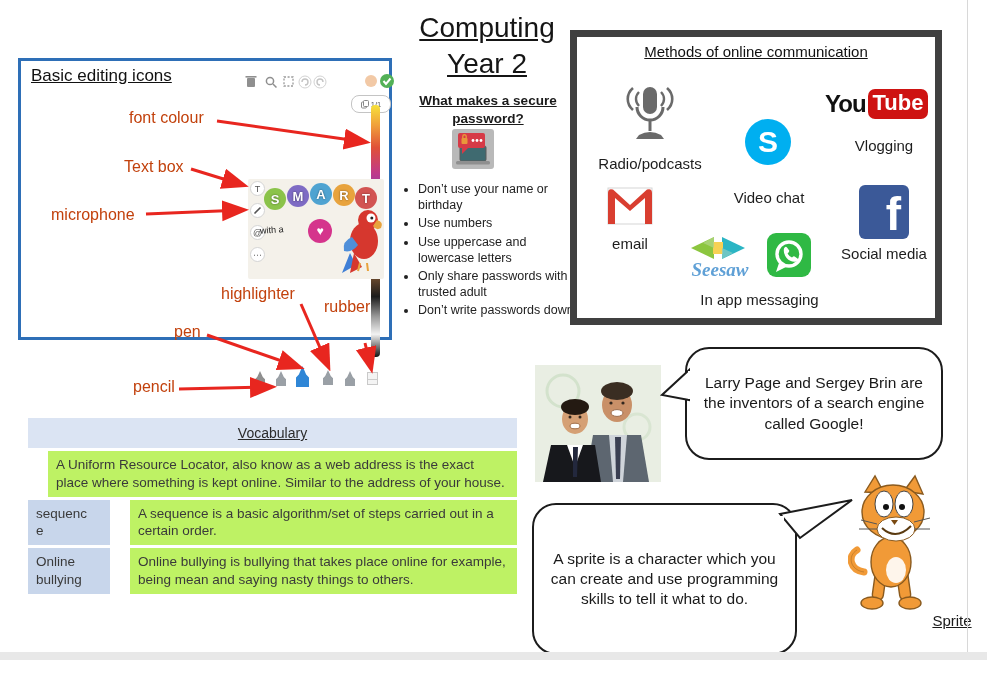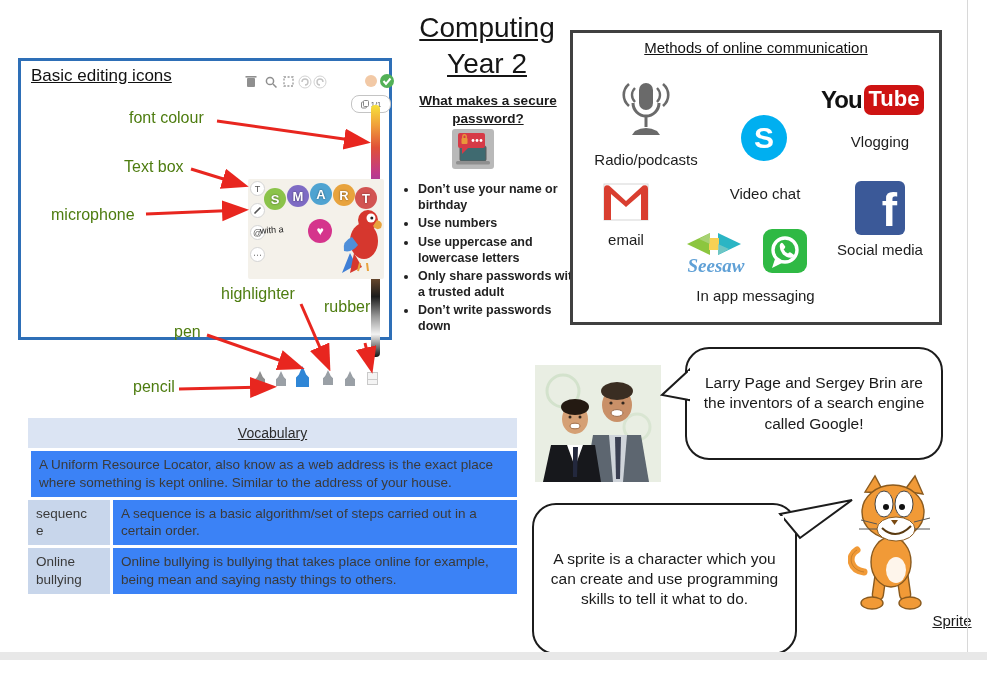--- a/index.html
+++ b/index.html
@@ -9,65 +9,65 @@
   .u{text-decoration:underline;}
 
   
   .page-title{left:396px;top:10px;width:182px;text-align:center;font-size:28px;color:#151515;line-height:1.28;}
   .page-title span{text-decoration:underline;text-align:center;}
 
   
   .pw-head{left:404px;top:92px;width:168px;text-align:center;font-size:13.5px;font-weight:bold;line-height:1.3;}
   .pw-icon{left:452px;top:129px;width:42px;height:40px;background:#b9b9b9;border-radius:3px;}
   .pw-bullets{left:398px;top:182px;width:186px;font-size:12.5px;color:#222;}
-  .pw-bullets ul{margin:0;padding-left:20px;font-weight:bold;}
+  .pw-bullets ul{margin:0;padding-left:20px;}
   .pw-bullets li{margin-bottom:3px;line-height:1.25;}
 
   
   .edit-box{left:18px;top:58px;width:374px;height:282px;border:3px solid #2e6fb7;box-sizing:border-box;background:#fff;}
   .edit-head{left:10px;top:5px;font-size:17px;color:#111;}
-  .lbl{font-size:16px;color:#4d7c0f;position:absolute;}
+  .lbl{font-size:16px;color:#c2410c;position:absolute;}
   .canvasimg{left:227px;top:118px;width:136px;height:100px;background:#f4f1ea;border-radius:2px;}
   .mini-btn{position:absolute;width:15px;height:15px;border-radius:50%;background:#fff;border:1px solid #d4d4d4;
             font-size:9px;color:#555;display:flex;align-items:center;justify-content:center;box-sizing:border-box;}
   .letter{position:absolute;width:22px;height:22px;border-radius:50%;color:#fff;font-weight:bold;font-size:13px;
           display:flex;align-items:center;justify-content:center;text-shadow:0 0 2px rgba(0,0,0,.55);}
   .caption{position:absolute;left:12px;top:46px;font-size:9px;color:#222;transform:rotate(-4deg);}
   .heart{position:absolute;left:60px;top:40px;width:24px;height:24px;border-radius:50%;background:#d5348c;color:#fff;
          font-size:12px;display:flex;align-items:center;justify-content:center;}
   .colorbar{left:350px;top:44px;width:9px;height:252px;border-radius:4px;
     background:linear-gradient(180deg,#f7e13a 0%,#f0a03a 8%,#e05038 17%,#c03a8a 27%,#7b3fb5 37%,#2f6fd0 47%,#3ab54a 57%,#7a5230 67%,#1c1c1c 76%,#9a9a9a 84%,#f2f2f2 91%,#111 100%);}
   .colorslider{left:343px;top:164px;width:13px;height:13px;border-radius:50%;background:#cfe7f7;border:2px solid #4a90d9;box-sizing:border-box;}
   .pill{left:330px;top:34px;width:38px;height:16px;border:1px solid #c4c4c4;border-radius:8px;background:#fff;
         display:flex;align-items:center;justify-content:center;gap:2px;font-size:7.5px;color:#555;}
   .nib{position:absolute;width:10px;height:15px;background:#9aa0a6;clip-path:polygon(50% 0,78% 40%,100% 55%,100% 100%,0 100%,0 55%,22% 40%);}
   .nib.blue{background:#2f86d6;width:13px;height:21px;}
   .rubberic{position:absolute;width:11px;height:13px;background:#f4f4f4;border:1px solid #c9c9c9;box-sizing:border-box;}
   .rubberic::after{content:"";position:absolute;left:0;top:6px;width:100%;height:1px;background:#cccccc;}
 
   
-  .comm-box{left:570px;top:30px;width:372px;height:295px;border:3px solid #404040;box-sizing:border-box;background:#fff;}
+  .comm-box{left:570px;top:30px;width:372px;height:295px;border:7px solid #404040;box-sizing:border-box;background:#fff;}
   .comm-head{left:0;top:6px;width:100%;text-align:center;font-size:15px;color:#111;}
   .comm-lbl{position:absolute;font-size:15px;color:#1d1d1d;text-align:center;}
   .yt{left:248px;top:52px;display:flex;align-items:center;gap:2px;}
   .yt .you{font-size:24px;font-weight:bold;color:#111;letter-spacing:-1px;}
   .yt .tube{font-size:22px;font-weight:bold;color:#fff;background:#ce1312;border-radius:7px;padding:1px 5px 3px;}
   .skype{left:168px;top:82px;width:46px;height:46px;border-radius:50%;background:#00aff0;color:#fff;font-size:30px;
          font-weight:bold;display:flex;align-items:center;justify-content:center;}
   .fb{left:282px;top:148px;width:50px;height:54px;background:#3b5998;border-radius:6px;overflow:hidden;}
   .fb span{position:absolute;right:8px;top:2px;color:#fff;font-size:46px;font-weight:bold;}
   .seesaw-txt{left:106px;top:222px;width:74px;text-align:center;font-family:"Liberation Serif",serif;
               font-style:italic;font-weight:bold;font-size:19px;color:#5fa0d6;}
 
   
   .vocab{left:28px;top:418px;width:489px;font-size:13.5px;color:#3a3a3a;}
   .vhead{height:30px;background:#dbe4f3;display:flex;align-items:center;justify-content:center;font-size:14px;margin-bottom:3px;color:#2b2b2b;}
   .vrow{display:flex;margin-bottom:3px;}
   .vterm{width:82px;background:#c8d6eb;padding:5px 16px 5px 8px;box-sizing:border-box;word-break:break-word;line-height:1.32;}
-  .vdef{flex:1;background:#3b82f6;padding:5px 10px 5px 8px;margin-left:3px;line-height:1.32;}
+  .vdef{flex:1;background:#bef264;padding:5px 10px 5px 8px;margin-left:20px;line-height:1.32;}
 
   
   .bubble{position:absolute;border:2px solid #1c1c1c;border-radius:24px;background:#fff;
           display:flex;align-items:center;justify-content:center;text-align:center;font-size:15.5px;line-height:1.3;box-sizing:border-box;}
   .google-bubble{left:685px;top:347px;width:258px;height:113px;padding:8px 14px;}
   .sprite-bubble{left:532px;top:503px;width:265px;height:152px;padding:10px 14px;}
   .photo{left:535px;top:365px;width:126px;height:117px;}
   .sprite-lbl{left:922px;top:612px;width:60px;text-align:center;font-size:15px;}
   .bottom-strip{left:0;top:652px;width:987px;height:8px;background:#e8e8e8;}
   .edge-line{left:967px;top:0;width:1px;height:652px;background:#d8d8d8;}

